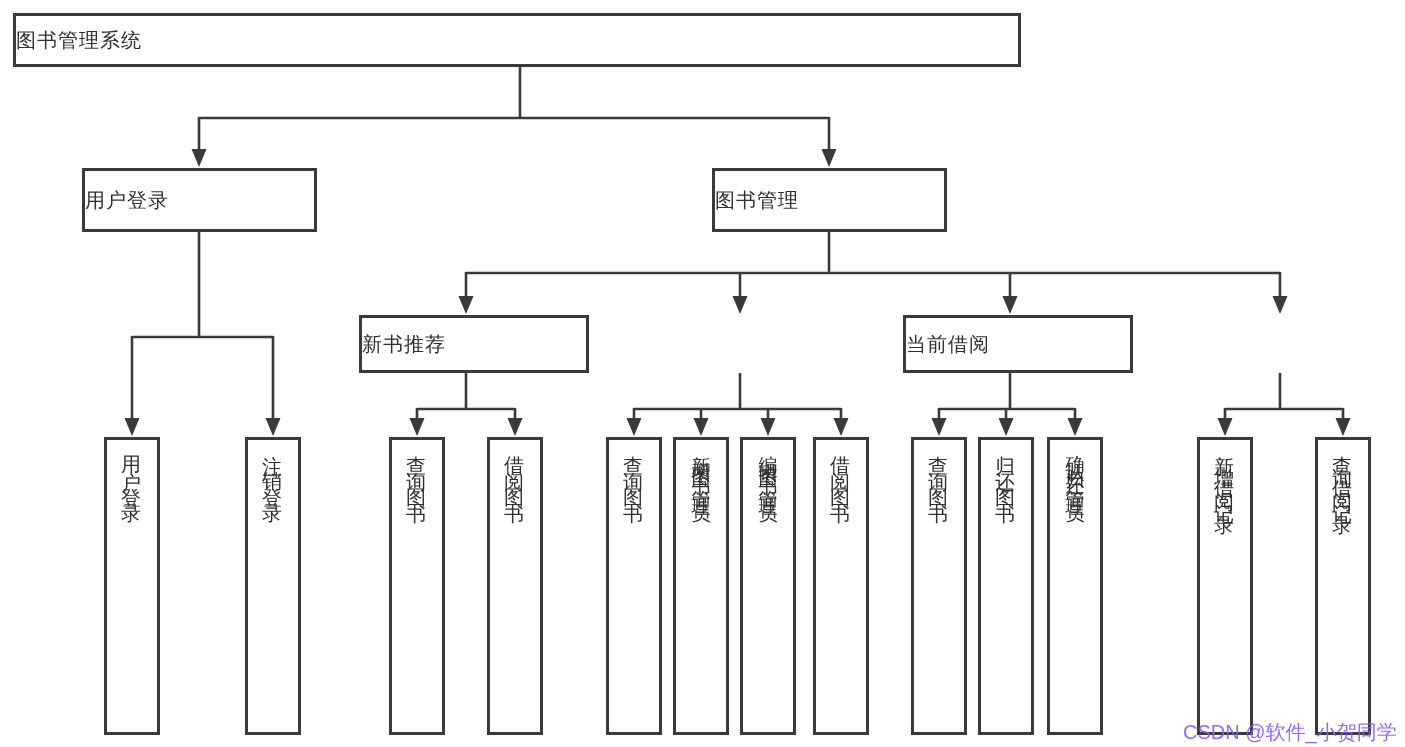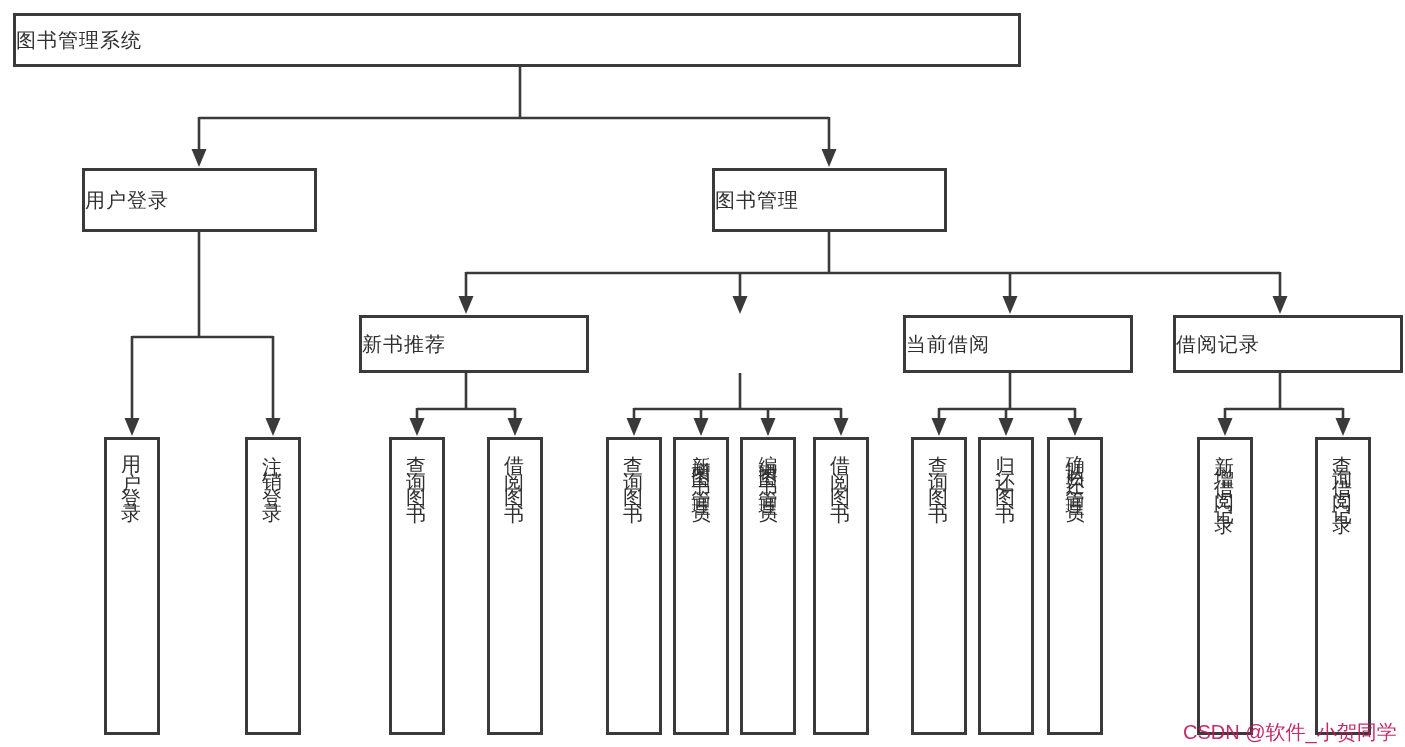--- a/index.html
+++ b/index.html
@@ -18,21 +18,21 @@
     width:56px;height:298px;top:437px;
   }
   .sp4{letter-spacing:16px;}
   .sp6{letter-spacing:12px;}
   .sp9{letter-spacing:7px;font-size:19px;}
   .lvl1{left:13px;top:13px;width:1008px;height:54px;}
   .lvl2{top:168px;width:235px;height:64px;}
   .lvl3{top:315px;width:230px;height:58px;}
   .watermark{
     position:absolute;left:1183px;top:719px;z-index:5;
-    color:#be185d;opacity:.92;font-size:20px;white-space:nowrap;
+    color:#8b5cf6;opacity:.92;font-size:20px;white-space:nowrap;
   }
 </style>
 </head>
 <body>
 
 <div class="stage">
 
   <svg class="wires" viewBox="0 0 1405 747" xmlns="http://www.w3.org/2000/svg">
     <g stroke="#3a3a3a" stroke-width="2.6" fill="none">
 
@@ -83,23 +83,20 @@
   <div class="box lvl2" style="left:712px;">
     <span>图书管理</span>
   </div>
 
   <div class="box lvl3" style="left:359px;">
     <span>新书推荐</span>
   </div>
   <div class="box lvl3" style="left:903px;">
     <span>当前借阅</span>
   </div>
-  <div class="box lvl3" style="left:1173px;">
-    <span>借阅记录</span>
-  </div>
 
   <div class="box leaf sp4" style="left:104px;">
     <span>用户登录</span>
   </div>
   <div class="box leaf sp4" style="left:245px;">
     <span>注销登录</span>
   </div>
 
   <div class="box leaf sp4" style="left:389px;">
     <span>查询图书</span>

